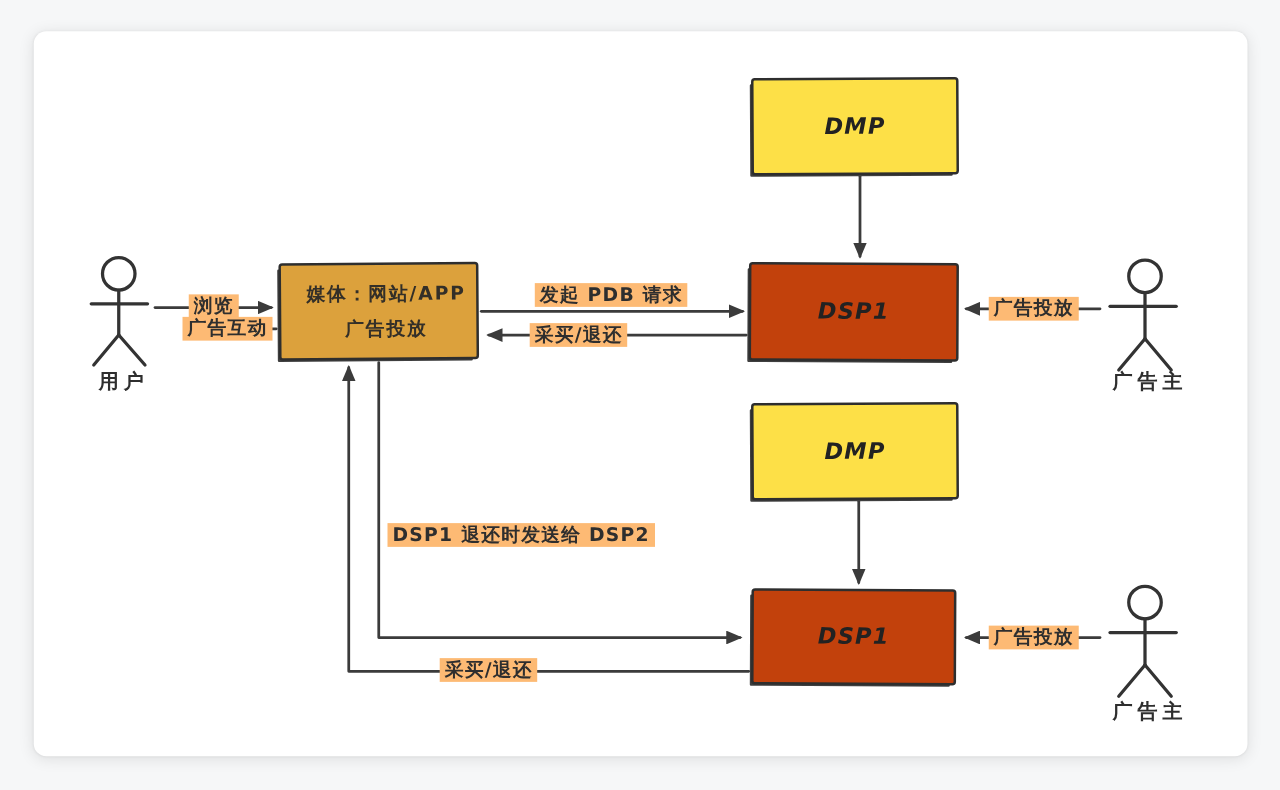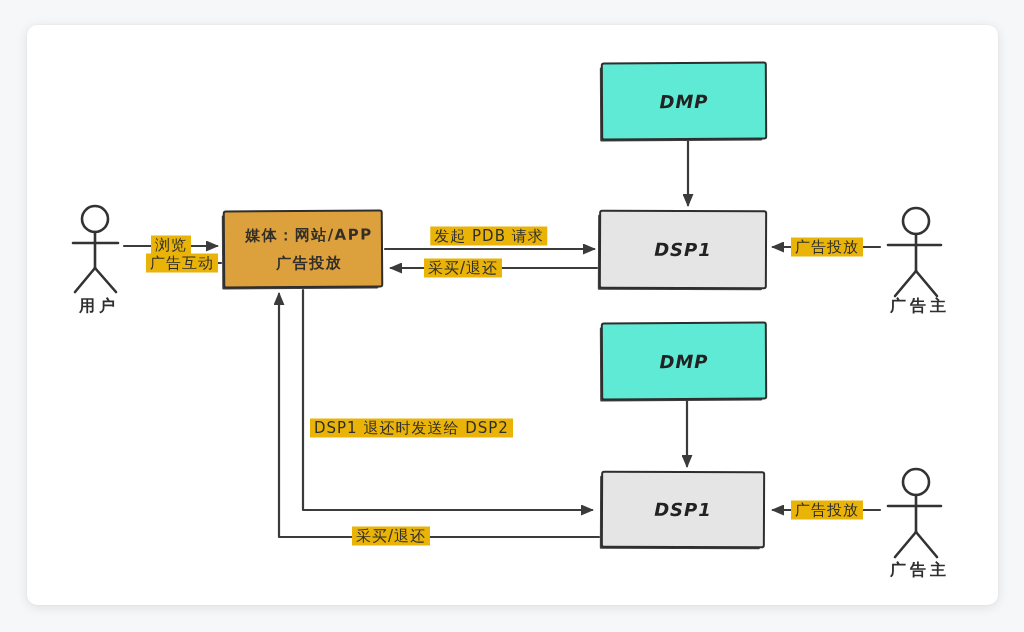--- a/index.html
+++ b/index.html
@@ -19,33 +19,33 @@
     position:absolute;
     border:2.5px solid #2e2e2e;border-radius:3px;
     box-shadow:-3px 3px 0 -2px #3f3f3f;
     display:flex;align-items:center;justify-content:center;
     box-sizing:border-box;
   }
   .node-label{
     font-style:italic;font-weight:600;font-size:18px;color:#222;
     letter-spacing:1px;
   }
-  .node-dmp{background:#5eead4;transform:rotate(-0.3deg);}
-  .node-dsp{background:#e5e5e5;transform:rotate(0.25deg);}
+  .node-dmp{background:#fde047;transform:rotate(-0.3deg);}
+  .node-dsp{background:#c2410c;transform:rotate(0.25deg);}
   .node-media{
     background:#dca13c;transform:rotate(-0.4deg);
     flex-direction:column;gap:9px;
   }
   .media-line{
     font-weight:700;font-size:15px;color:#332f28;letter-spacing:1.5px;margin-left:12px;
   }
   .edge-label{
     position:absolute;transform:translate(-50%,-50%);
-    background:#eab308;padding:0 4px;white-space:nowrap;
-    font-weight:400;font-size:15px;color:#2e2e2e;letter-spacing:1px;
+    background:#fdba74;padding:0 4px;white-space:nowrap;
+    font-weight:700;font-size:15px;color:#2e2e2e;letter-spacing:1px;
   }
   .edge-label.left-anchored{transform:translate(0,-50%);}
   .actor-label{
     position:absolute;transform:translate(-50%,-50%);
     font-weight:700;font-size:16px;color:#2e2e2e;letter-spacing:4px;
     white-space:nowrap;
   }
 </style>
 </head>
 <body>

